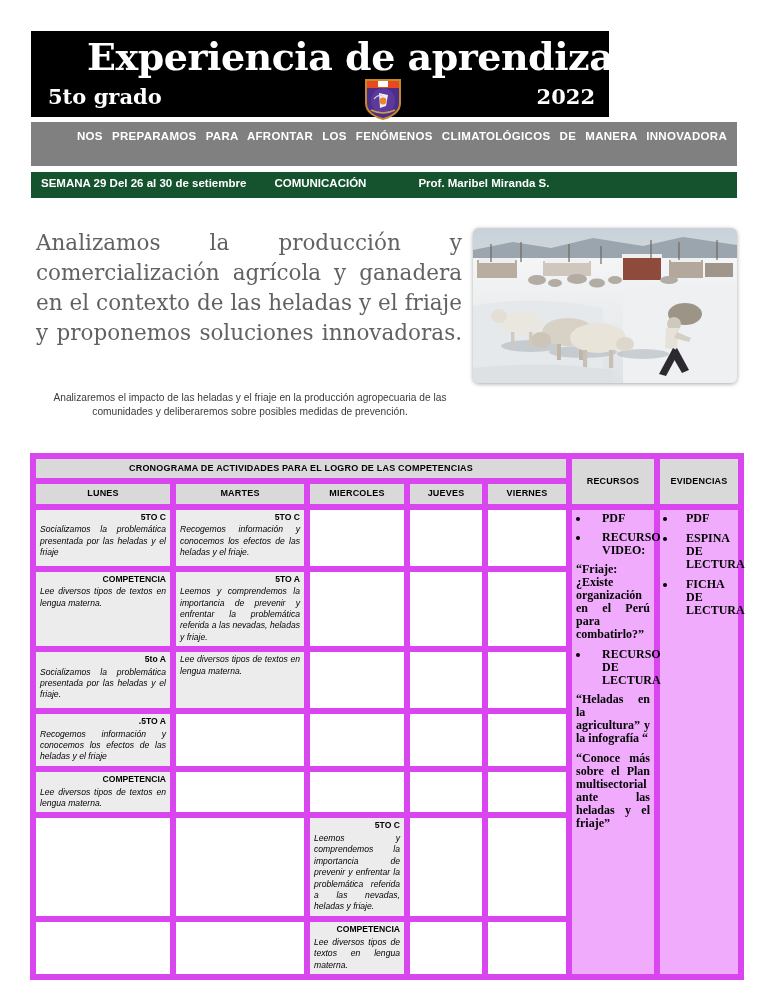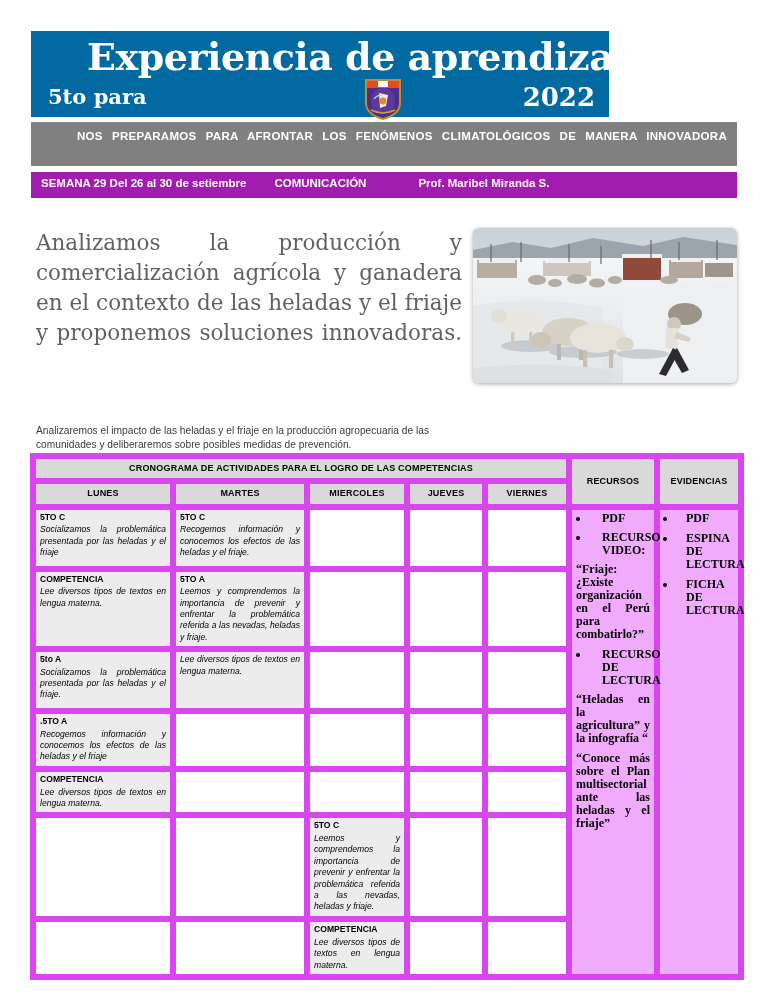--- a/index.html
+++ b/index.html
@@ -21,21 +21,21 @@
     left: 0; top: 0;
     width: 768px;
     height: 994px;
   }
 
   
   .hdr-title-bar {
     position: absolute;
     left: 31px; top: 31px;
     width: 578px; height: 86px;
-    background: #0369a1;
+    background: #000000;
     box-sizing: border-box;
   }
   .hdr-main-title {
     position: absolute;
     left: 17px; top: 0px;
     width: 680px;
     font-family: "DejaVu Serif", serif;
     font-weight: bold;
     font-size: 38px;
     line-height: 52px;
@@ -51,21 +51,21 @@
     font-weight: bold;
     font-size: 21px;
     line-height: 28px;
     color: #ffffff;
   }
   .hdr-year {
     position: absolute;
     right: 14px; top: 52px;
     font-family: "DejaVu Serif", serif;
     font-weight: bold;
-    font-size: 26px;
+    font-size: 21px;
     line-height: 28px;
     color: #ffffff;
   }
   .hdr-logo {
     position: absolute;
     left: 330px; top: 44px;
     width: 44px; height: 46px;
   }
 
   .hdr-sub-bar {
@@ -84,21 +84,21 @@
     text-align: justify;
     text-align-last: justify;
     letter-spacing: 0.3px;
     padding-left: 36px;
   }
 
   .hdr-week-bar {
     position: absolute;
     left: 31px; top: 172px;
     width: 706px; height: 26px;
-    background: #a21caf;
+    background: #14532d;
     box-sizing: border-box;
     padding: 5px 4px 0 10px;
   }
   .hdr-week-inner {
     font-size: 11.5px;
     font-weight: bold;
     color: #ffffff;
     white-space: nowrap;
   }
   .hdr-week-inner span.sep1 { display:inline-block; width: 28px; }
@@ -112,26 +112,26 @@
     font-family: "DejaVu Serif", serif;
     font-weight: normal;
     font-size: 21.5px;
     line-height: 30px;
     color: #616161;
     text-align: justify;
     text-align-last: justify;
   }
   .lead-text {
     position: absolute;
-    left: 36px; top: 424px;
+    left: 36px; top: 391px;
     width: 428px;
     font-size: 10.2px;
     line-height: 14px;
     color: #3b3b3b;
-    text-align: left;
+    text-align: center;
   }
 
   
   .photo-wrap {
     position: absolute;
     left: 473px; top: 228px;
     width: 264px; height: 155px;
     border-radius: 6px;
     overflow: hidden;
     box-shadow: 0 1px 4px rgba(0,0,0,0.35);
@@ -161,21 +161,21 @@
     font-size: 9px;
     font-weight: bold;
     vertical-align: middle;
     padding: 4px 2px;
     letter-spacing: 0.2px;
   }
   td.shade { background: #ececec; }
   td.plain { background: #ffffff; }
   .cell-h {
     display: block;
-    text-align: left;
+    text-align: right;
     font-weight: bold;
     margin-bottom: 1px;
   }
   .cell-b {
     display: block;
     text-align: justify;
     text-align-last: left;
     hyphens: none;
     font-style: italic;
   }
@@ -215,21 +215,21 @@
     text-align-last: left;
   }
 </style>
 </head>
 <body>
 
 <div class="page">
 
   <div class="hdr-title-bar">
     <div class="hdr-main-title">Experiencia de aprendizaje 6</div>
-    <div class="hdr-grade">5to para</div>
+    <div class="hdr-grade">5to grado</div>
     <div class="hdr-year">2022</div>
 
     <div class="hdr-logo">
       <svg width="44" height="46" viewBox="0 0 44 46">
         <path d="M4 4 H40 V28 Q40 40 22 45 Q4 40 4 28 Z" fill="#c8892b"></path>
         <path d="M6 6 H38 V28 Q38 38.5 22 43 Q6 38.5 6 28 Z" fill="#4b2e8a"></path>
         <rect x="6" y="6" width="32" height="7" fill="#e8491f"></rect>
         <rect x="17" y="6" width="10" height="6" fill="#ffffff"></rect>
         <ellipse cx="22" cy="26" rx="12" ry="13" fill="#5b3a9c"></ellipse>
         <path d="M18 18 L27 20 L25 31 L19 33 Z" fill="#ffffff" opacity="0.9"></path>

